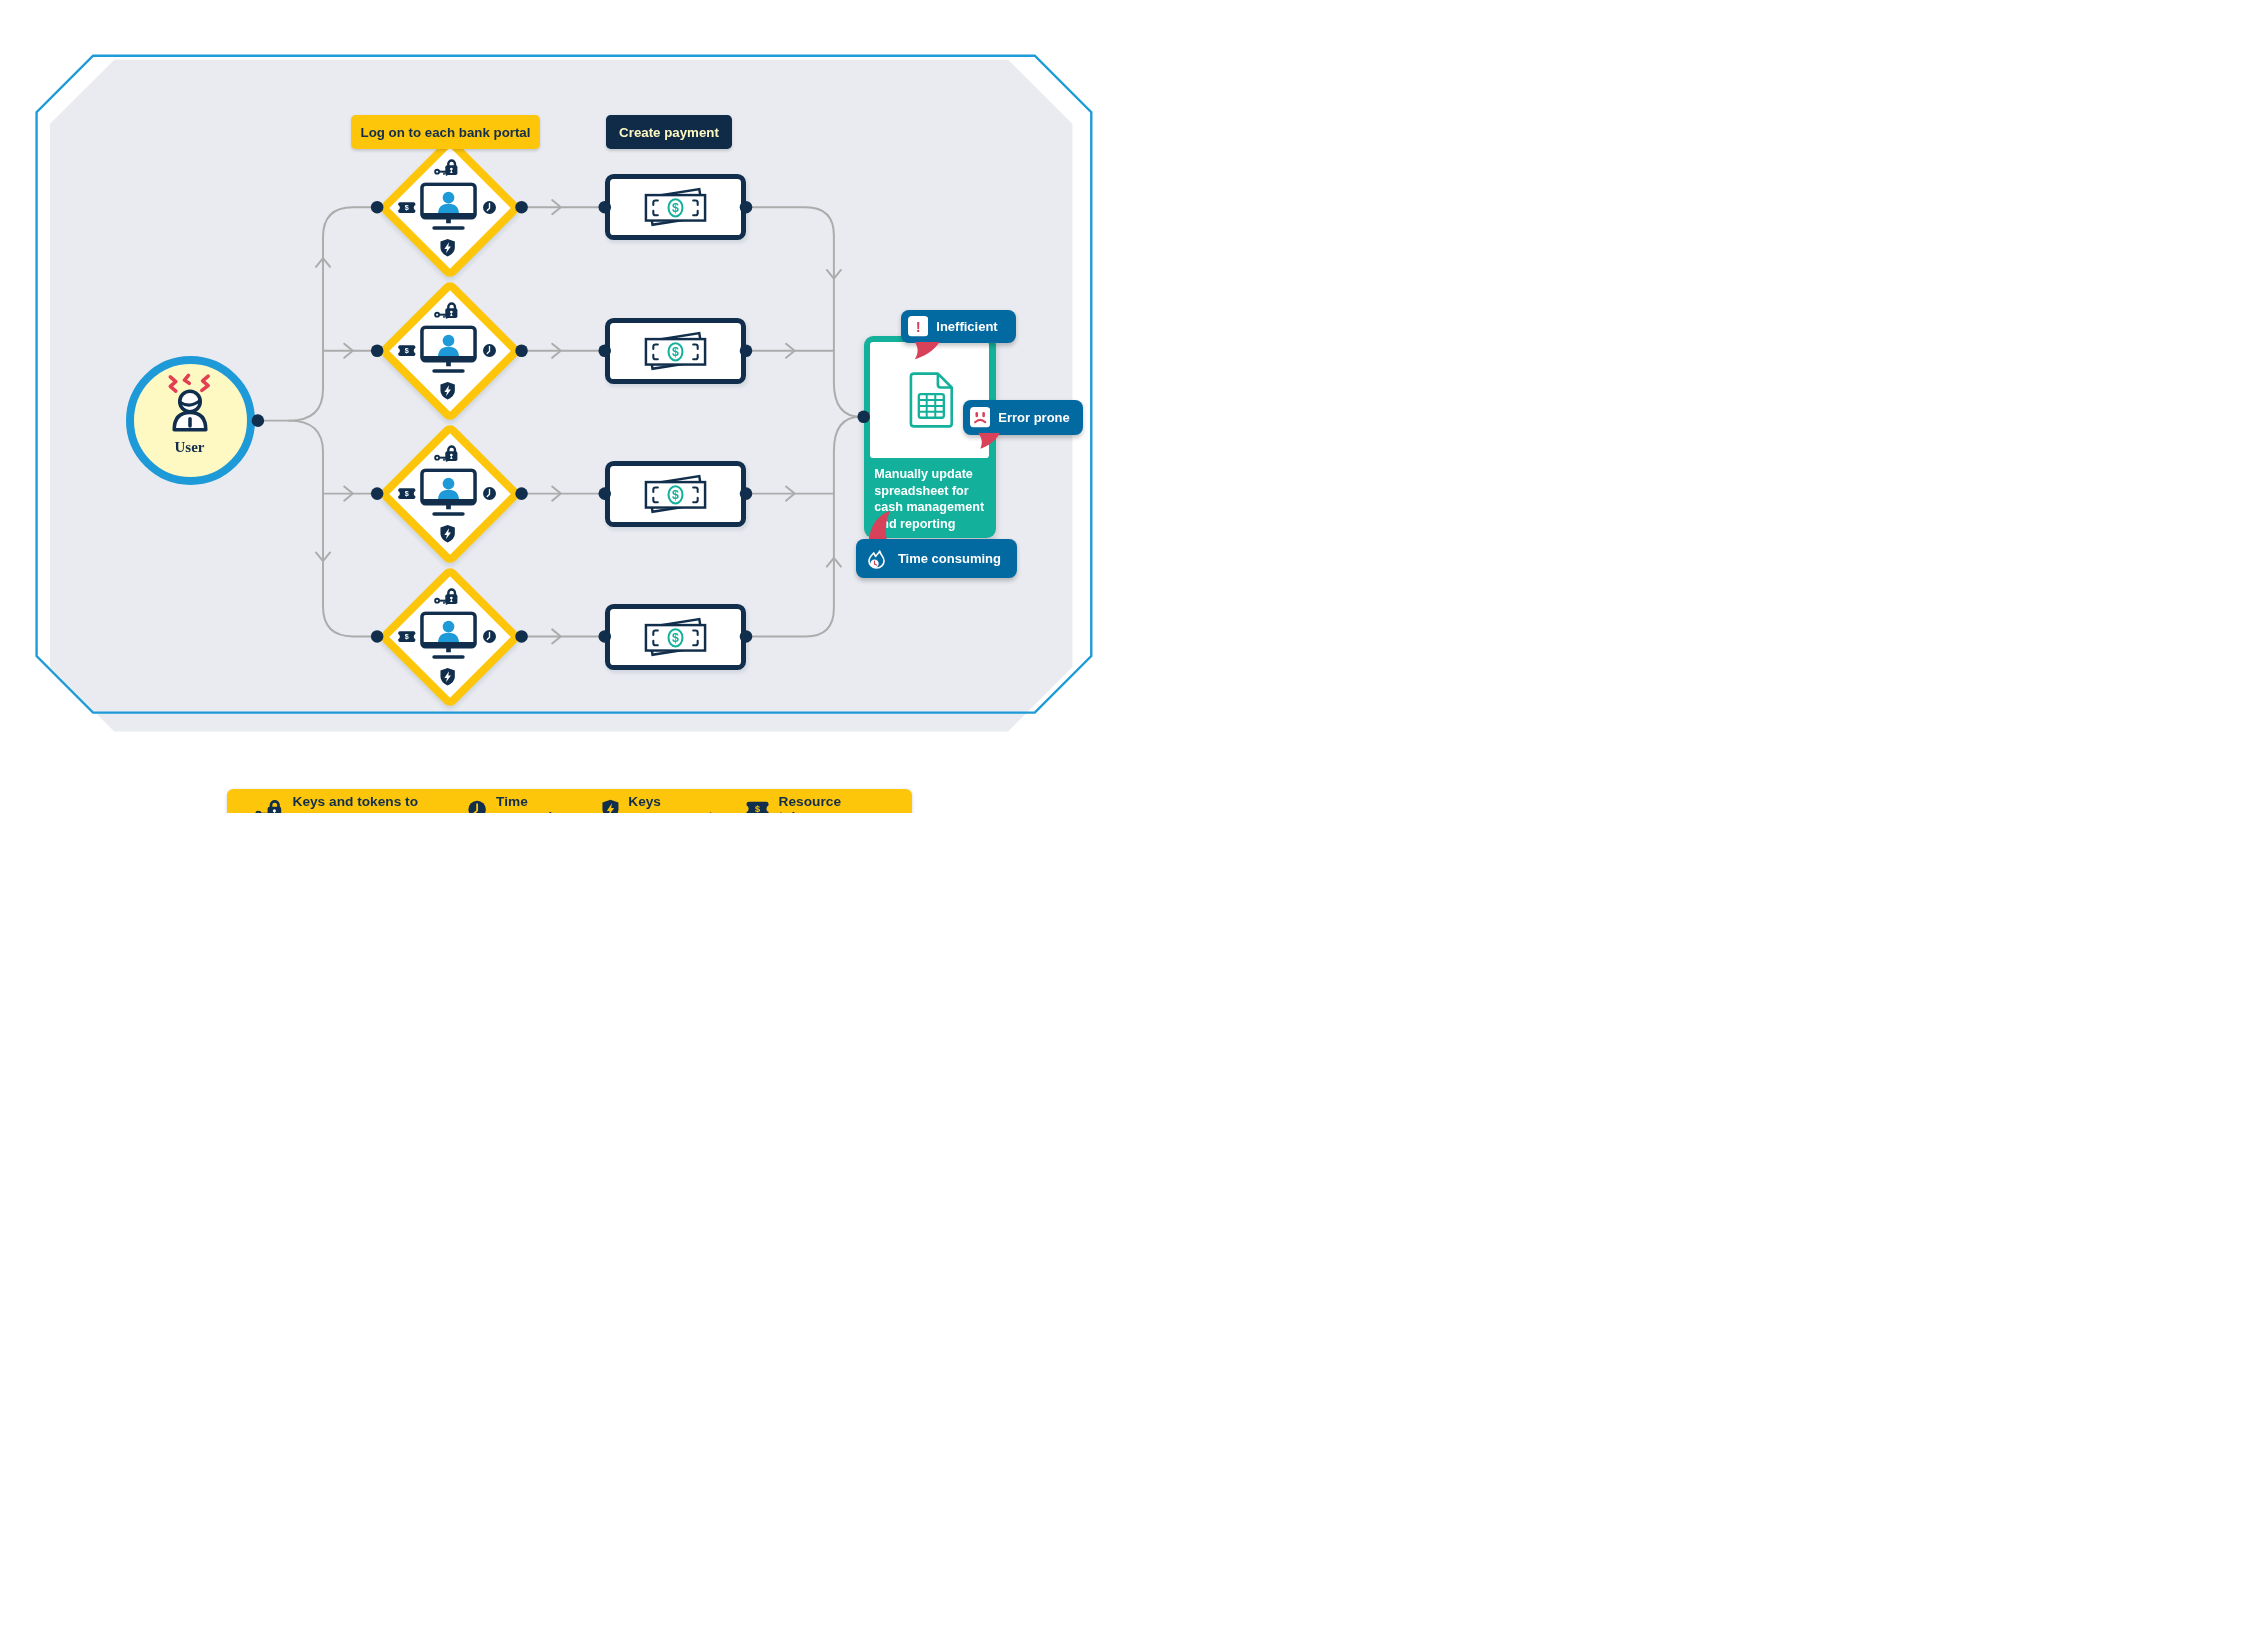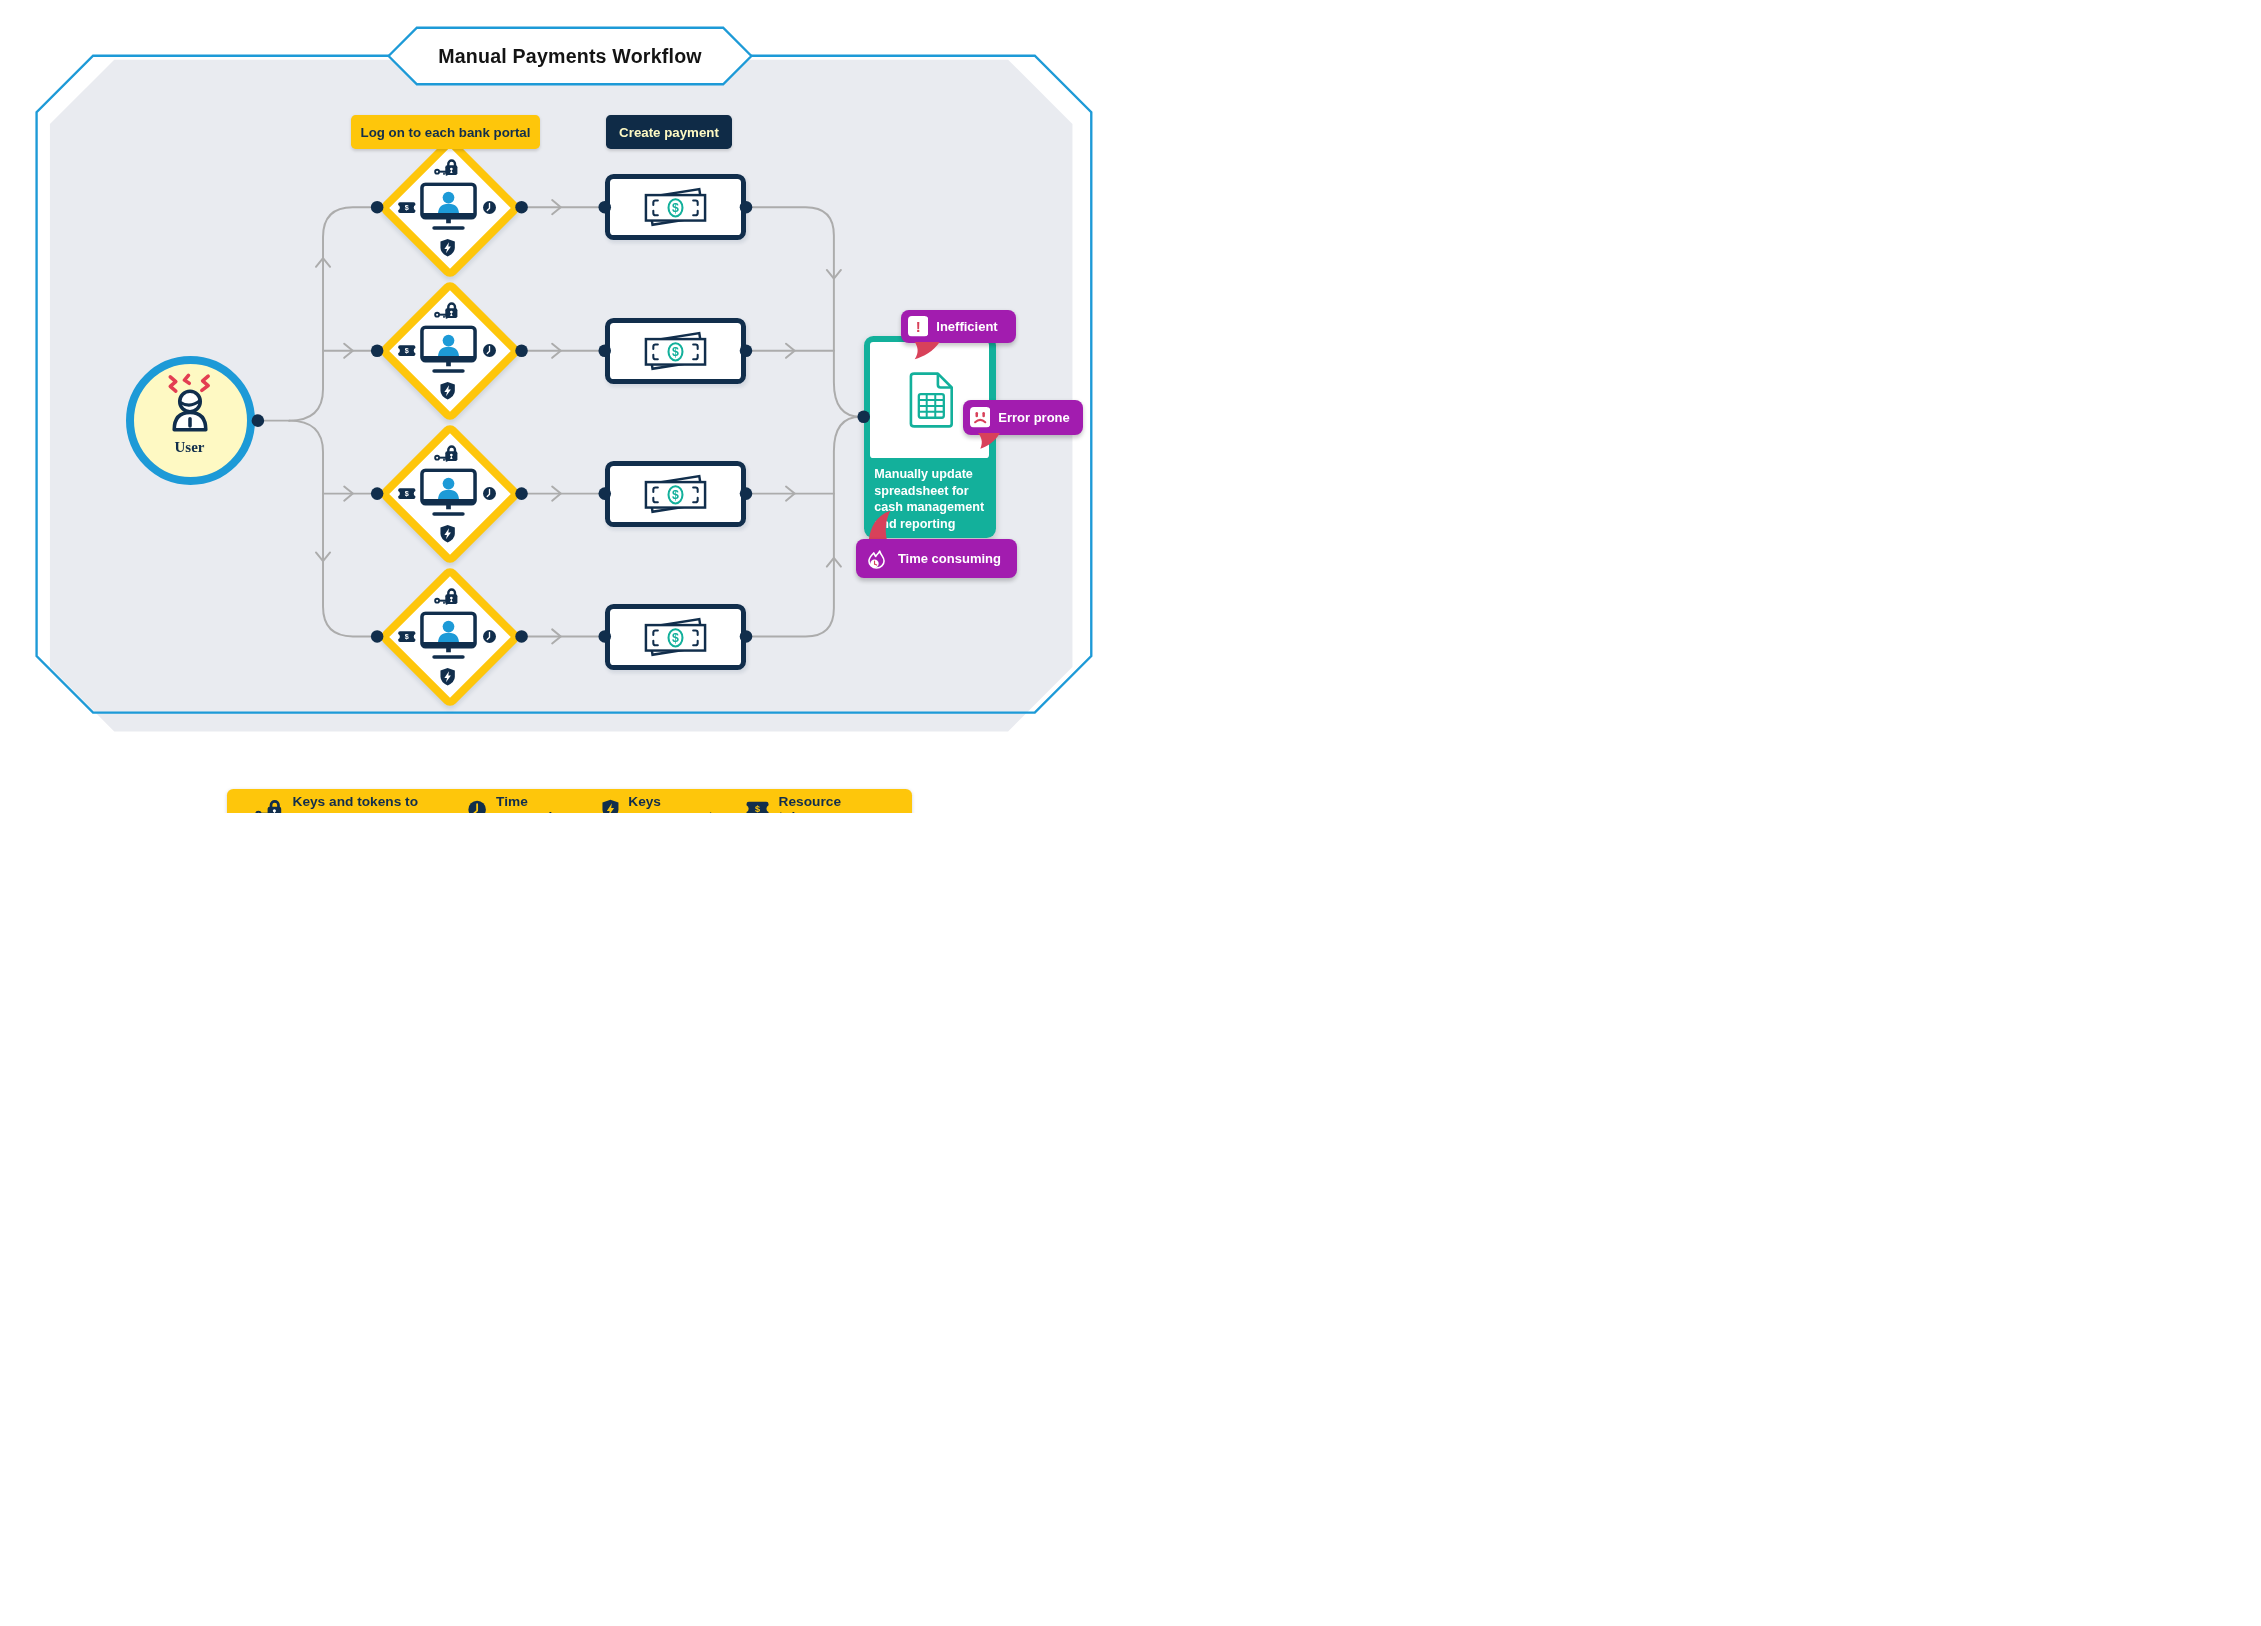--- a/index.html
+++ b/index.html
@@ -47,21 +47,21 @@
   .label-pay{left:606px;top:115px;width:126px;background:#0F2B47;color:#fef9c3;}
 
   
   .tealbox{left:864px;top:336px;width:132px;height:202px;background:#13B09B;border-radius:9.4px;z-index:2;
     box-shadow:0 3.1px 7px rgba(0,0,0,.18);}
   .tealbox .white{position:absolute;left:6.3px;top:6.3px;width:119px;height:116px;background:#fff;border-radius:3.1px;
     display:flex;align-items:center;justify-content:center;}
   .tealbox .note{position:absolute;left:10.2px;top:130px;width:115px;color:#fff;font-size:12.6px;font-weight:bold;line-height:1.33;}
 
   
-  .callout{height:33px;background:#a21caf;border-radius:7.9px;display:flex;align-items:center;gap:7.9px;
+  .callout{height:33px;background:#0369a1;border-radius:7.9px;display:flex;align-items:center;gap:7.9px;
     padding:0 9.4px 0 7px;box-sizing:border-box;color:#fff;font-size:13px;font-weight:bold;z-index:6;
     box-shadow:0 2.4px 4.7px rgba(0,0,0,.22);white-space:nowrap;}
   .co-ineff{left:901px;top:310px;width:115px;}
   .co-error{left:963px;top:400px;width:120px;height:35px;}
   .co-time{left:856px;top:539px;width:161px;height:39px;}
   .tail{z-index:6;}
 
   
   .legend{left:227px;top:789px;width:685px;height:40px;background:#FEC60B;border-radius:6.3px;z-index:6;
     display:flex;align-items:center;justify-content:space-between;padding:0 27px;box-sizing:border-box;
@@ -374,26 +374,20 @@
   <svg class="abs tail" style="left:864px;top:510px" width="31" height="31" viewBox="0 0 40 40">
     <path d="M6 40 C8 22 16 7 34 1 C27 15 27 28 30 40 Z" fill="#D8415A"></path>
   </svg>
   <div class="abs callout co-time">
     <svg width="27" height="27" viewBox="0 0 34 34">
         <use href="#sym-flameclock"></use>
       </svg>
     <span>Time consuming</span>
   </div>
 
-  <div class="abs banner">
-    <svg width="366" height="60" viewBox="0 0 466 76">
-      <polygon points="38,2 428,2 464,38 428,74 38,74 2,38" fill="#fff" stroke="#1D9AD7" stroke-width="3"></polygon>
-    </svg>
-    <div class="t">Manual Payments Workflow</div>
-  </div>
 
   <div class="abs legend" style="--accent:#FEC60B;--hole:#FEC60B">
     <div class="item">
       <svg width="31" height="23" viewBox="0 0 39.1719 29">
           <use href="#sym-lockkey"></use>
         </svg>
       <span>Keys and tokens to manage</span>
     </div>
     <div class="item">
       <svg width="21" height="21" viewBox="0 0 26.4375 27">

